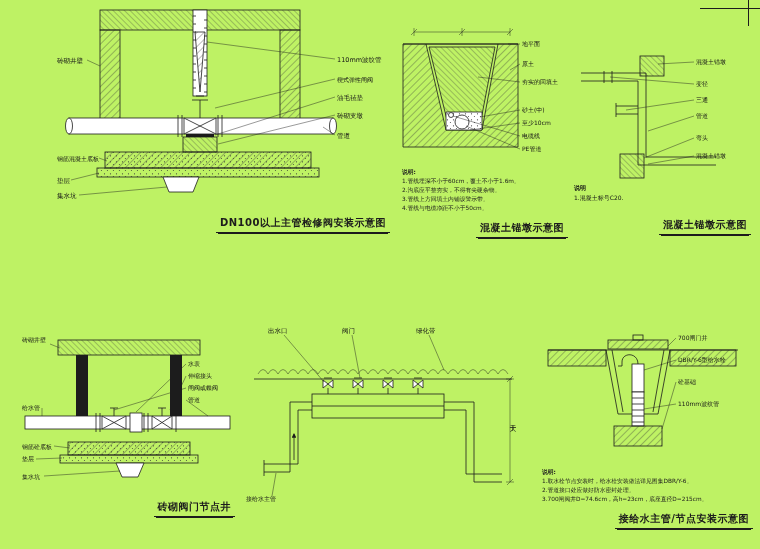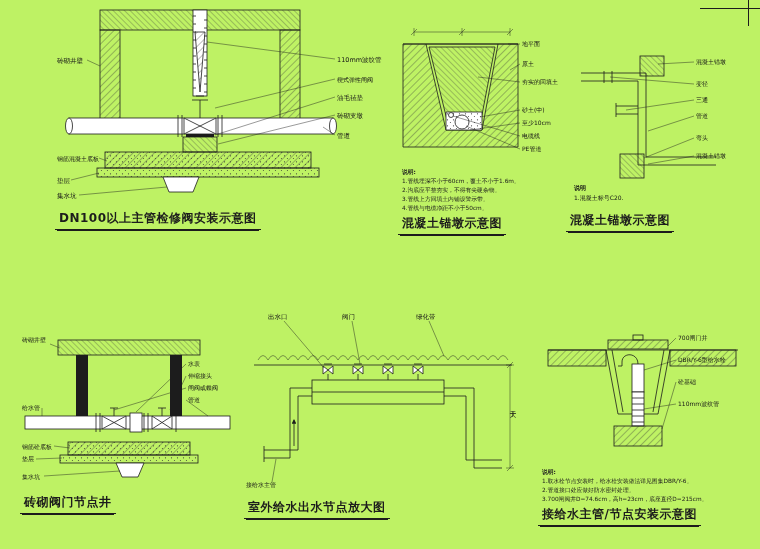--- a/index.html
+++ b/index.html
@@ -1,20 +1,20 @@
 <!DOCTYPE html>
 <html><head>
 <meta charset="utf-8">
 <style>
   * { margin:0; padding:0; box-sizing:border-box; }
   html,body { background:#ffffff; }
   body { font-family:"DejaVu Sans","Liberation Sans",sans-serif; color:#1c1c1c; }
   .sheet { position:relative; width:760px; height:549px; background:#bef264; overflow:hidden; }
   .panel { position:absolute; }
-  .panel-title { text-align:left; margin-top:2px; font-size:12px; font-weight:bold; letter-spacing:.5px; }
+  .panel-title { text-align:right; margin-top:8px; font-size:10px; font-weight:bold; letter-spacing:.5px; }
   .panel-title span { display:inline-block; border-bottom:1.6px solid #1c1c1c; box-shadow:0 3px 0 -2px #1c1c1c; padding:0 4px 2px; }
   .notes { font-size:5.8px; line-height:1.55; margin-top:2px; padding-left:4px; }
   .notes .nt { font-weight:bold; }
   svg text { font-size:6.5px; fill:#151515; }
   svg .t6 { font-size:6px; }
   .s  { stroke:#1c1c1c; stroke-width:.8; fill:none; }
   .sf { stroke:#1c1c1c; stroke-width:.8; fill:#fff; }
   .sb { fill:#1c1c1c; }
   .ha { fill:url(#hatchA); stroke:#1c1c1c; stroke-width:.8; }
   .hb { fill:url(#hatchB); stroke:#1c1c1c; stroke-width:.8; }
@@ -187,21 +187,21 @@
       <text class="t6" x="130" y="56">三通</text>
       <text class="t6" x="130" y="72">管道</text>
       <text class="t6" x="130" y="94">弯头</text>
       <text class="t6" x="130" y="112">混凝土锚墩</text>
       <text class="t6" x="8" y="144" style="font-weight:bold">说明</text>
       <text class="t6" x="8" y="154">1.混凝土标号C20.</text>
     </svg>
     <div class="panel-title"><span>混凝土锚墩示意图</span></div>
   </div>
 
-  <div class="panel" style="left:244px;top:308px;width:280px;">
+  <div class="panel" style="left:244px;top:322px;width:280px;">
     <svg width="280" height="185" viewBox="0 0 280 185">
       <g>
         <path class="ld" d="M14,52 q5,-9 10,0 q5,-9 10,0 q5,-9 10,0 q5,-9 10,0 q5,-9 10,0 q5,-9 10,0 q5,-9 10,0 q5,-9 10,0 q5,-9 10,0 q5,-9 10,0 q5,-9 10,0 q5,-9 10,0 q5,-9 10,0 q5,-9 10,0 q5,-9 10,0 q5,-9 10,0 q5,-9 10,0 q5,-9 10,0 q5,-9 10,0 q5,-9 10,0 q5,-9 10,0 q5,-9 10,0 q5,-9 10,0 q5,-9 10,0 q5,-9 10,0"></path>
         <path class="s" d="M10,57 H268"></path>
       </g>
       <g>
         <rect class="s" x="68" y="72" width="132" height="24"></rect>
         <path class="s" d="M68,84 H200"></path>
         <path class="s" d="M84,72 V66 M80,56 H88 M114,72 V66 M110,56 H118 M144,72 V66 M140,56 H148 M174,72 V66 M170,56 H178"></path>
         <polygon class="sf" points="79,58 79,66 84,62"></polygon>
@@ -223,21 +223,20 @@
       </g>
       <g>
         <path class="ld" d="M40,13 L80,60 M108,13 L116,56 M185,13 L200,48 M28,174 L32,151"></path>
       </g>
       <text x="24" y="11">出水口</text>
       <text x="98" y="11">阀门</text>
       <text x="172" y="11">绿化带</text>
       <text class="t6" x="2" y="179">接给水主管</text>
       <text x="269" y="98" style="writing-mode:vertical-rl">大于</text>
     </svg>
-    <div class="panel-title"><span>室外给水出水节点放大图</span></div>
   </div>
 
   <div class="panel" style="left:538px;top:314px;width:215px;">
     <svg width="215" height="148" viewBox="0 0 215 148">
       <g>
         <path class="s" d="M10,36 H200"></path>
         <rect class="ha" x="10" y="36" width="58" height="16"></rect>
         <rect class="ha" x="132" y="36" width="66" height="16"></rect>
         <path class="s" d="M68,36 L80,100 M132,36 L120,100 M80,100 H120 M74,36 L85,98 M126,36 L115,98"></path>
         <rect class="ha" x="70" y="26" width="60" height="9"></rect>

